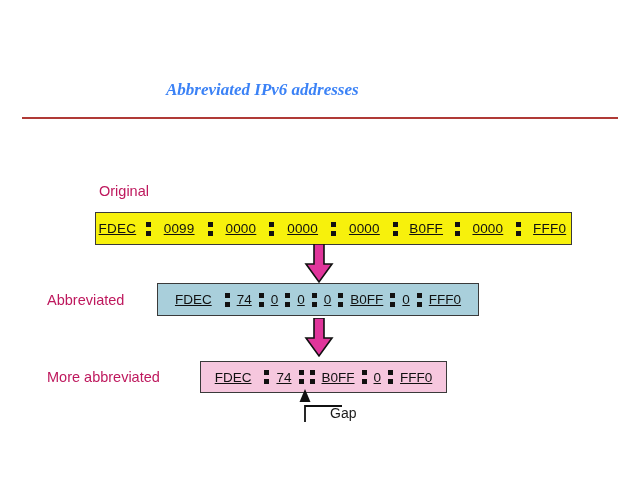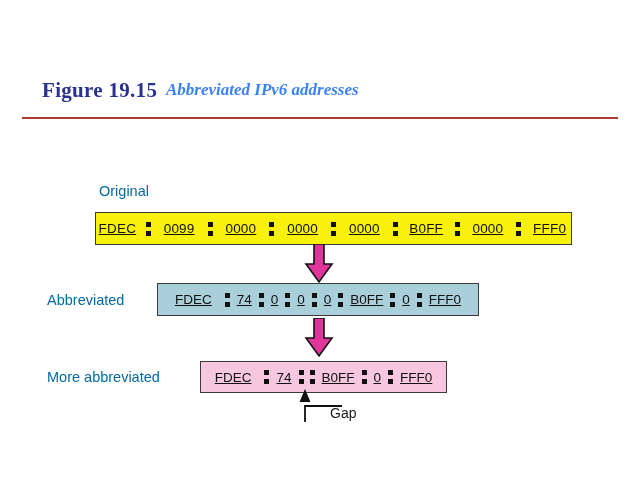--- a/index.html
+++ b/index.html
@@ -52,21 +52,21 @@
     width: 596px;
     height: 2px;
     background: #b03a36;
   }
 
   
   .row-label {
     position: absolute;
     font-family: "Liberation Sans", sans-serif;
     font-size: 14.5px;
-    color: #0369a1;
+    color: #be185d;
     white-space: nowrap;
   }
 
   .addr-box {
     position: absolute;
     box-sizing: border-box;
     border: 1.5px solid #3a3a3a;
     display: flex;
     align-items: center;
     justify-content: center;
@@ -172,21 +172,20 @@
     font-family: "Liberation Sans", sans-serif;
     font-size: 14px;
     color: #1a1a1a;
     white-space: nowrap;
   }
 </style>
 </head>
 <body>
 
 <div id="figure-header">
-  <span id="figure-number">Figure 19.15</span>
   <span id="figure-caption">Abbreviated IPv6 addresses</span>
 </div>
 <div id="header-rule"></div>
 
 <div class="row-label" id="label-original">Original</div>
 
 <div class="addr-box" id="box-original">
   <span class="grp">FDEC</span>
   <span class="sep">
       <i></i>

